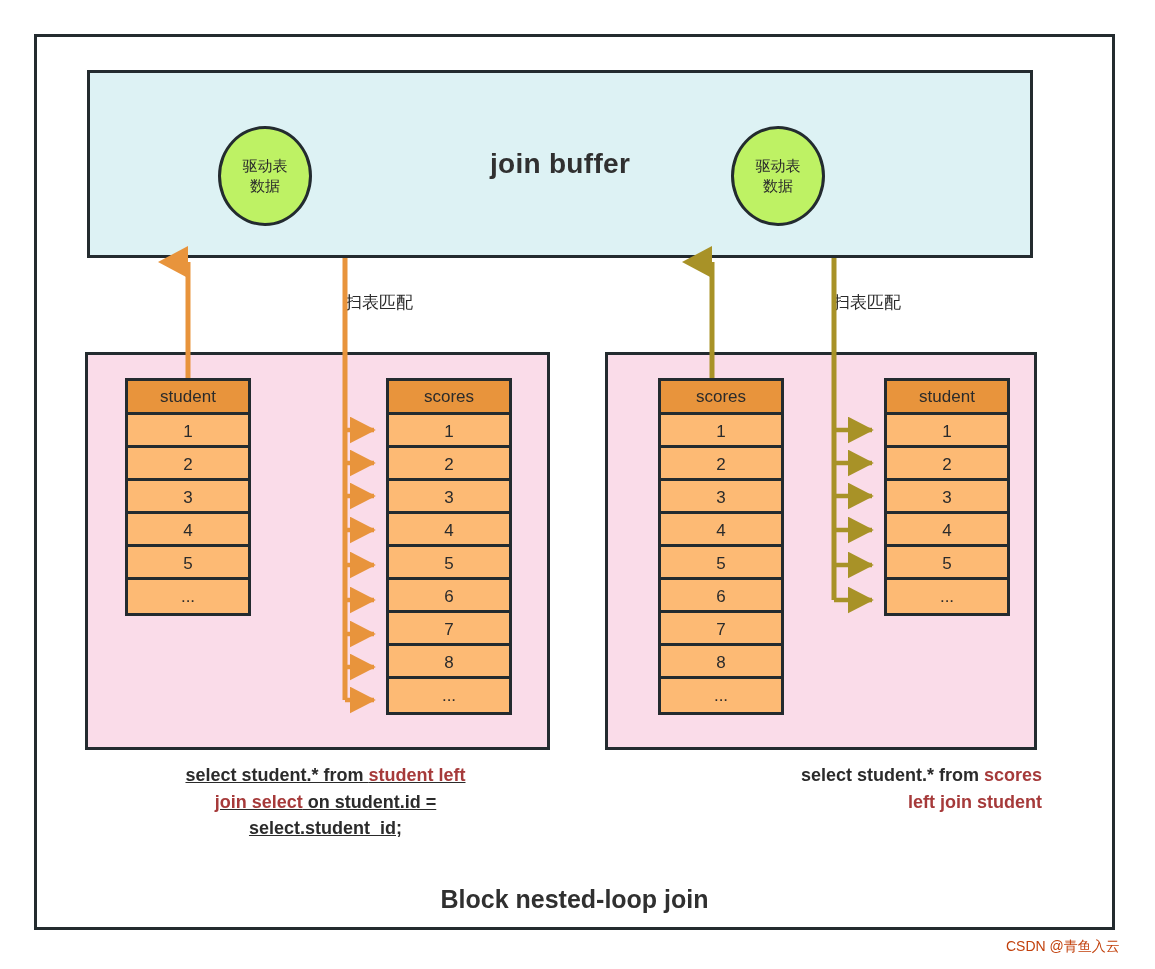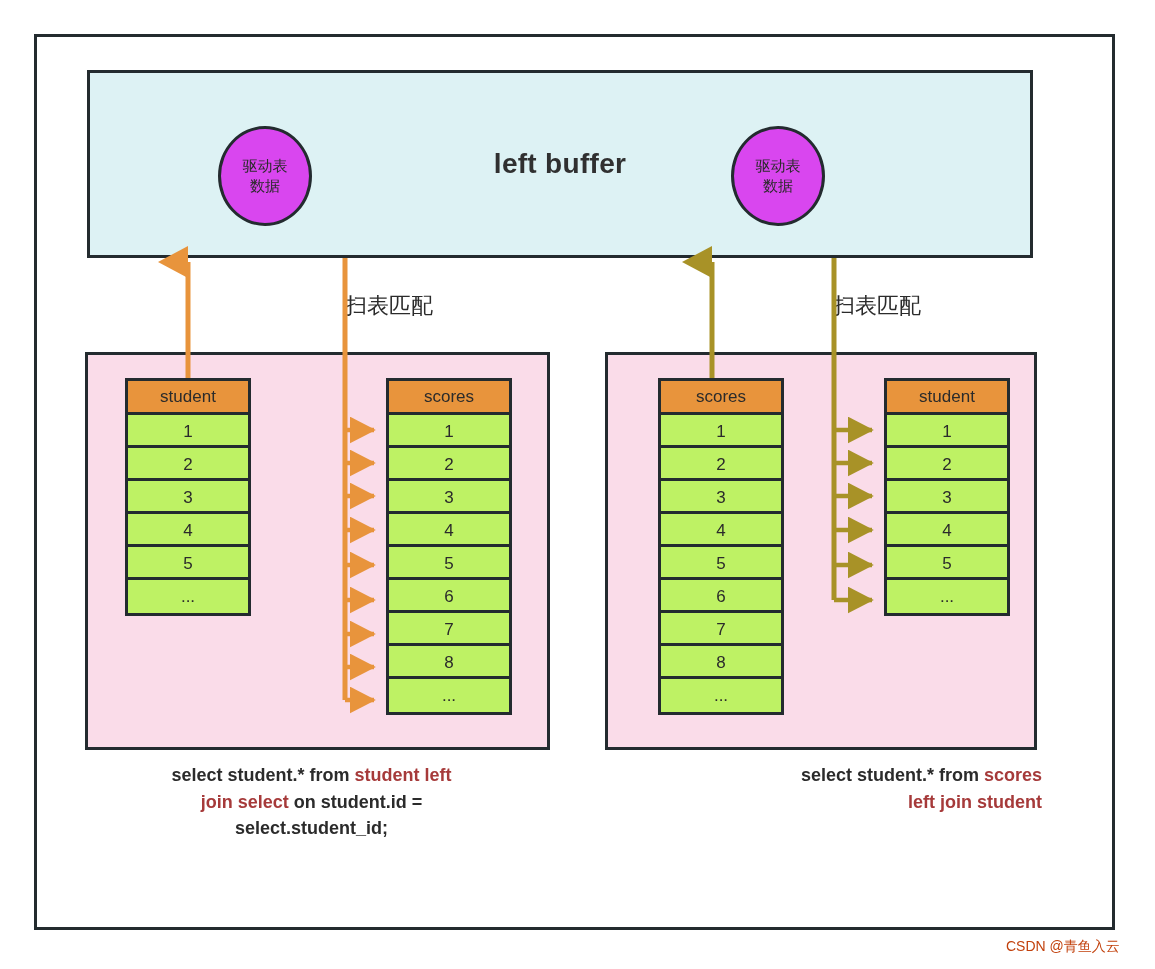--- a/index.html
+++ b/index.html
@@ -45,56 +45,56 @@
     text-align: center;
     font-size: 28px;
     font-weight: bold;
     color: #303030;
     letter-spacing: 0.3px;
   }
   .buffer-ellipse {
     width: 94px; height: 100px;
     border: 3px solid #232b2f;
     border-radius: 50%;
-    background: #d946ef;
+    background: #bef264;
     display: flex;
     flex-direction: column;
     align-items: center;
     justify-content: center;
     font-size: 15px;
     color: #2b2b2b;
     line-height: 1.35;
     box-sizing: border-box;
   }
   #ellipse-left  { left: 218px; top: 126px; }
   #ellipse-right { left: 731px; top: 126px; }
 
   
   .scan-label {
-    font-size: 22px;
+    font-size: 17px;
     color: #2b2b2b;
     white-space: nowrap;
   }
   #scan-label-left  { left: 345px; top: 291px; }
   #scan-label-right { left: 833px; top: 291px; }
 
   
   .panel {
     background: #fadce9;
     border: 3px solid #232b2f;
     box-sizing: border-box;
   }
   #panel-left  { left: 85px;  top: 352px; width: 465px; height: 398px; }
   #panel-right { left: 605px; top: 352px; width: 432px; height: 398px; }
 
   
   .tbl {
     border: 3px solid #232b2f;
     box-sizing: border-box;
-    background: #bef264;
+    background: #fdba74;
     width: 126px;
   }
   .tbl .hdr {
     background: #e8943c;
     border-bottom: 3px solid #232b2f;
     height: 31px;
     line-height: 31px;
     text-align: center;
     font-size: 17px;
     color: #2b2b2b;
@@ -117,21 +117,21 @@
 
   
   .sql {
     text-align: center;
     font-size: 18px;
     font-weight: bold;
     color: #2b2b2b;
     line-height: 1.48;
   }
   .sql .kw { color: #a63a3a; }
-  #sql-left  { left: 84px;  top: 762px; width: 455px; }
+  #sql-left  { left: 98px;  top: 762px; width: 455px; text-decoration: underline; }
   #sql-right { left: 600px; top: 762px; width: 442px; text-align: right; }
 
   
   #diagram-title {
     left: 34px; top: 885px;
     width: 1081px;
     text-align: center;
     font-size: 25px;
     font-weight: bold;
     color: #303030;
@@ -153,21 +153,21 @@
   }
 </style>
 </head>
 <body>
 
 <div id="canvas">
 
   <div class="abs" id="outer-frame"></div>
 
   <div class="abs" id="join-buffer"></div>
-  <div class="abs" id="join-buffer-title">left buffer</div>
+  <div class="abs" id="join-buffer-title">join buffer</div>
 
   <div class="abs buffer-ellipse" id="ellipse-left">
     <span>驱动表</span>
     <span>数据</span>
   </div>
 
   <div class="abs buffer-ellipse" id="ellipse-right">
     <span>驱动表</span>
     <span>数据</span>
   </div>
@@ -276,16 +276,17 @@
     <span>select student.* from </span><span class="kw">student left</span><br>
     <span class="kw">join select</span><span> on student.id =</span><br>
     <span>select.student_id;</span>
   </div>
 
   <div class="abs sql" id="sql-right">
     <span>select student.* from </span><span class="kw">scores</span><br>
     <span class="kw">left join student</span><br>
   </div>
 
+  <div class="abs" id="diagram-title">Block nested-loop join</div>
 
   <div class="abs" id="watermark">CSDN @青鱼入云</div>
 
 </div>
 
 </body></html>

